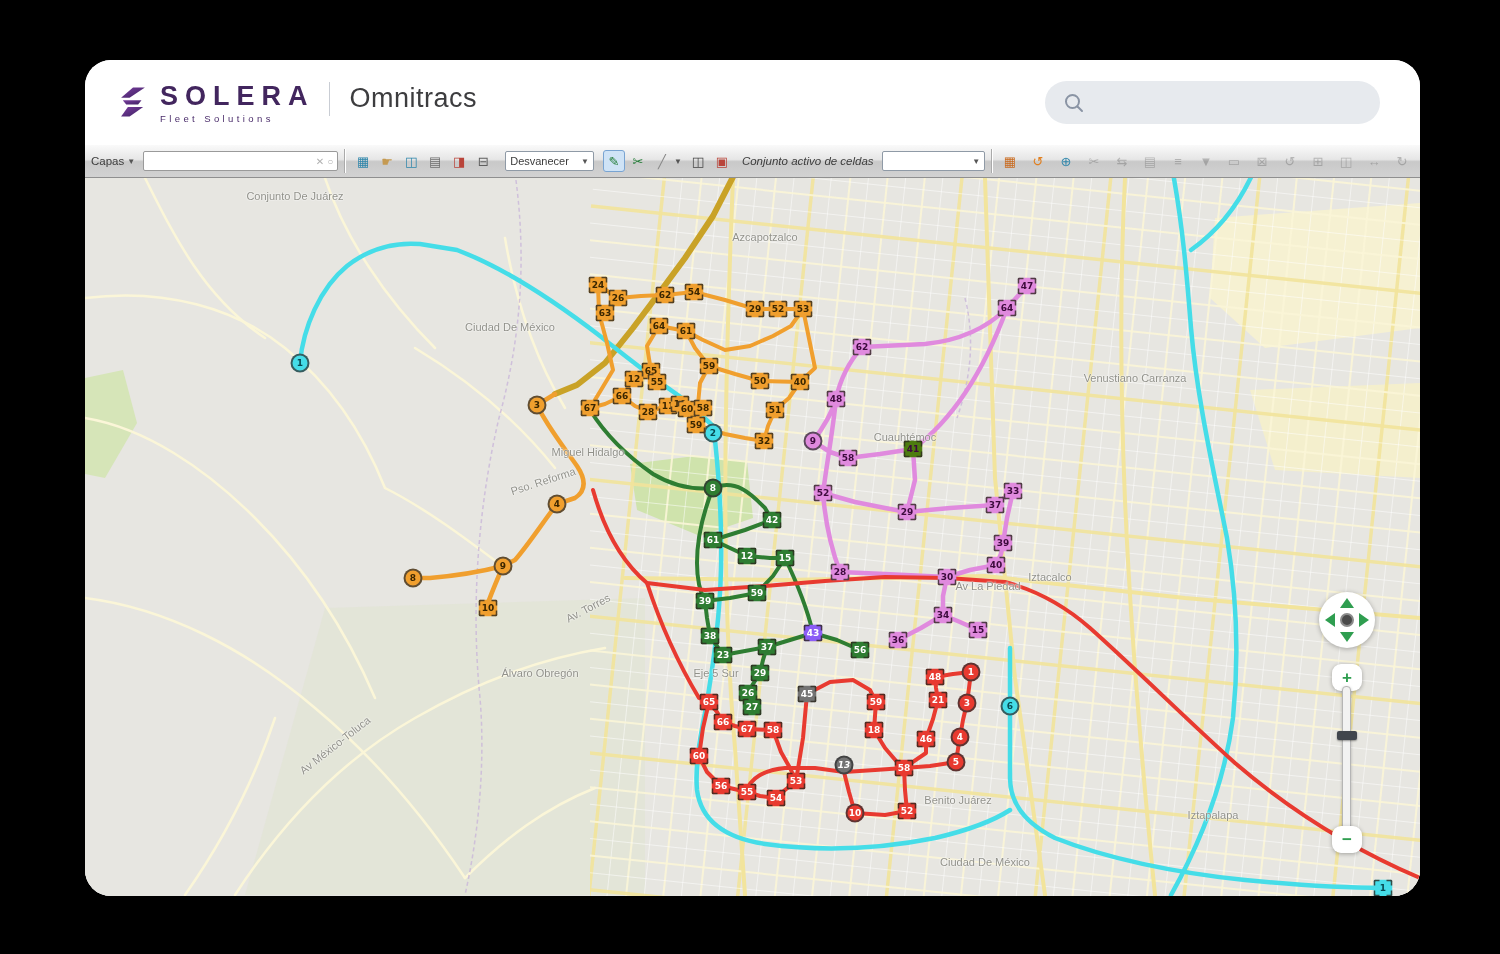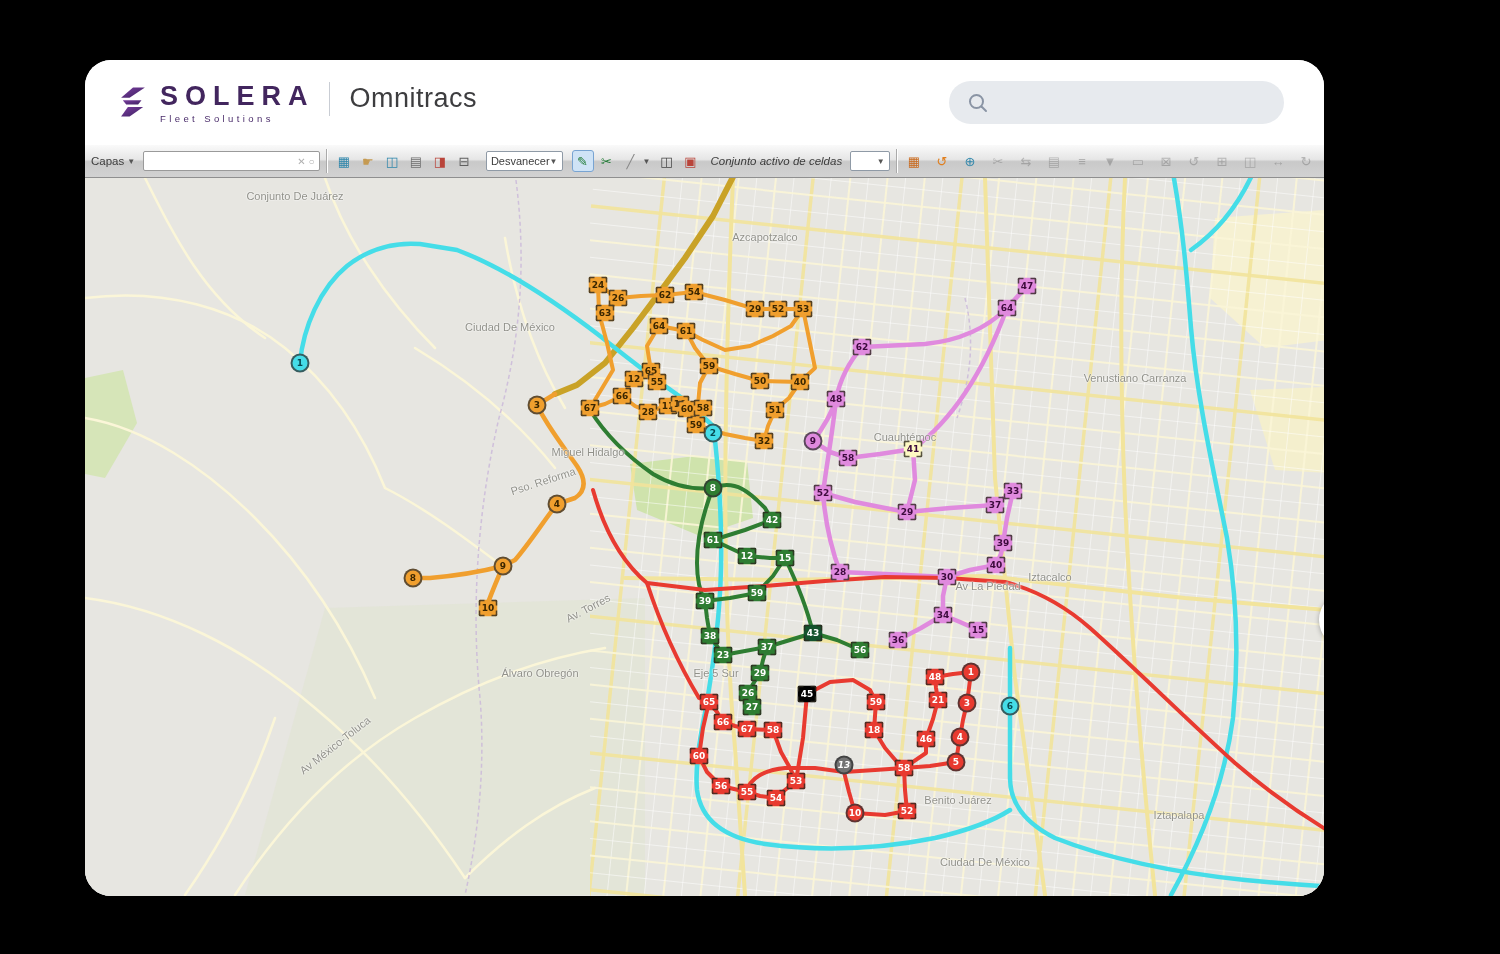--- a/index.html
+++ b/index.html
@@ -1,18 +1,18 @@
 <!DOCTYPE html>
 <html style="--c-orange: #f09f2e; --c-olive: #c9a227; --c-green: #2e7d32; --c-red: #e83a30; --c-pink: #e08ade; --c-cyan: #45dde8; --c-map-bg: #e7e6e1; --c-road-minor: #fbf6d8; --c-road-major: #f2e49c; --c-park: #cfe3ac;"><head>
 <meta charset="utf-8">
 <style>
   html,body{margin:0;padding:0;background:#000;width:1500px;height:954px;overflow:hidden;
     font-family:"Liberation Sans","DejaVu Sans",sans-serif;}
   .stage{position:relative;width:1500px;height:954px;background:#000;}
-  .window{position:absolute;left:85px;top:60px;width:1239px;height:836px;background:#fff;
+  .window{position:absolute;left:85px;top:60px;width:1335px;height:836px;background:#fff;
     border-radius:26px;overflow:hidden;box-shadow:0 8px 30px rgba(0,0,0,.5);}
   
   .hdr{height:85px;background:#fff;display:flex;align-items:center;position:relative;}
   .brand{display:flex;align-items:flex-start;margin-left:30px;gap:9px;}
   .logo-mark{width:36px;height:34px;margin-top:4px;}
   .brand-txt{display:flex;flex-direction:column;}
   .brand-name{font-size:27px;font-weight:bold;letter-spacing:7px;color:#42265e;line-height:30px;}
   .brand-sub{font-size:9.5px;letter-spacing:3.4px;color:#4b2d6b;margin-top:2px;}
   .hdr-divider{width:1px;height:34px;background:#c9cdd4;margin:0 20px 8px 14px;}
   .app-title{font-size:27px;color:#3d3d3f;letter-spacing:.5px;margin-bottom:8px;}
@@ -321,21 +321,21 @@
           <div class="map-label" style="left: 503px; top: 274px; transform: translate(-50%, -50%) rotate(0deg);">Miguel Hidalgo</div>
           <div class="map-label" style="left: 820px; top: 259px; transform: translate(-50%, -50%) rotate(0deg);">Cuauhtémoc</div>
           <div class="map-label" style="left: 458px; top: 303px; transform: translate(-50%, -50%) rotate(-18deg);">Pso. Reforma</div>
           <div class="map-label" style="left: 965px; top: 399px; transform: translate(-50%, -50%) rotate(0deg);">Iztacalco</div>
           <div class="map-label" style="left: 903px; top: 408px; transform: translate(-50%, -50%) rotate(0deg);">Av La Piedad</div>
           <div class="map-label" style="left: 503px; top: 430px; transform: translate(-50%, -50%) rotate(-28deg);">Av. Torres</div>
           <div class="map-label" style="left: 455px; top: 495px; transform: translate(-50%, -50%) rotate(0deg);">Álvaro Obregón</div>
           <div class="map-label" style="left: 631px; top: 495px; transform: translate(-50%, -50%) rotate(0deg);">Eje 5 Sur</div>
           <div class="map-label" style="left: 250px; top: 567px; transform: translate(-50%, -50%) rotate(-38deg);">Av México-Toluca</div>
           <div class="map-label" style="left: 873px; top: 622px; transform: translate(-50%, -50%) rotate(0deg);">Benito Juárez</div>
-          <div class="map-label" style="left: 1084px; top: 637px; transform: translate(-50%, -50%) rotate(0deg); padding-left: 20px;">Iztapalapa</div>
+          <div class="map-label" style="left: 1118px; top: 637px; transform: translate(-50%, -50%) rotate(0deg); padding-left: 20px;">Iztapalapa</div>
           <div class="map-label" style="left: 900px; top: 684px; transform: translate(-50%, -50%) rotate(0deg);">Ciudad De México</div>
         </div>
       <div id="markers-layer">
           <div class="mk ci" style="left: 215px; top: 185px; background: rgb(69, 221, 232); color: rgb(7, 74, 82);">1</div>
           <div class="mk ci" style="left: 628px; top: 255px; background: rgb(69, 221, 232); color: rgb(7, 74, 82);">2</div>
           <div class="mk ci" style="left: 925px; top: 528px; background: rgb(69, 221, 232); color: rgb(7, 74, 82);">6</div>
           <div class="mk sq" style="left: 1298px; top: 710px; background: rgb(69, 221, 232); color: rgb(7, 74, 82);">1</div>
           <div class="mk sq" style="left: 513px; top: 107px; background: rgb(240, 159, 46); color: rgb(58, 38, 0);">24</div>
           <div class="mk sq" style="left: 533px; top: 120px; background: rgb(240, 159, 46); color: rgb(58, 38, 0);">26</div>
           <div class="mk sq" style="left: 520px; top: 135px; background: rgb(240, 159, 46); color: rgb(58, 38, 0);">63</div>
@@ -366,21 +366,21 @@
           <div class="mk ci" style="left: 472px; top: 326px; background: rgb(240, 159, 46); color: rgb(58, 38, 0);">4</div>
           <div class="mk ci" style="left: 418px; top: 388px; background: rgb(240, 159, 46); color: rgb(58, 38, 0);">9</div>
           <div class="mk ci" style="left: 328px; top: 400px; background: rgb(240, 159, 46); color: rgb(58, 38, 0);">8</div>
           <div class="mk sq" style="left: 403px; top: 430px; background: rgb(240, 159, 46); color: rgb(58, 38, 0);">10</div>
           <div class="mk sq" style="left: 942px; top: 108px; background: rgb(224, 138, 222); color: rgb(60, 10, 60);">47</div>
           <div class="mk sq" style="left: 922px; top: 130px; background: rgb(224, 138, 222); color: rgb(60, 10, 60);">64</div>
           <div class="mk sq" style="left: 777px; top: 169px; background: rgb(224, 138, 222); color: rgb(60, 10, 60);">62</div>
           <div class="mk sq" style="left: 751px; top: 221px; background: rgb(224, 138, 222); color: rgb(60, 10, 60);">48</div>
           <div class="mk ci" style="left: 728px; top: 263px; background: rgb(224, 138, 222); color: rgb(60, 10, 60);">9</div>
           <div class="mk sq" style="left: 763px; top: 280px; background: rgb(224, 138, 222); color: rgb(60, 10, 60);">58</div>
-          <div class="mk sq" style="left: 828px; top: 271px; background: #fef9c3; color: rgb(60, 10, 60);">41</div>
+          <div class="mk sq" style="left: 828px; top: 271px; background: #4d7c0f; color: rgb(60, 10, 60);">41</div>
           <div class="mk sq" style="left: 738px; top: 315px; background: rgb(224, 138, 222); color: rgb(60, 10, 60);">52</div>
           <div class="mk sq" style="left: 822px; top: 334px; background: rgb(224, 138, 222); color: rgb(60, 10, 60);">29</div>
           <div class="mk sq" style="left: 910px; top: 327px; background: rgb(224, 138, 222); color: rgb(60, 10, 60);">37</div>
           <div class="mk sq" style="left: 928px; top: 313px; background: rgb(224, 138, 222); color: rgb(60, 10, 60);">33</div>
           <div class="mk sq" style="left: 918px; top: 365px; background: rgb(224, 138, 222); color: rgb(60, 10, 60);">39</div>
           <div class="mk sq" style="left: 911px; top: 387px; background: rgb(224, 138, 222); color: rgb(60, 10, 60);">40</div>
           <div class="mk sq" style="left: 862px; top: 399px; background: rgb(224, 138, 222); color: rgb(60, 10, 60);">30</div>
           <div class="mk sq" style="left: 755px; top: 394px; background: rgb(224, 138, 222); color: rgb(60, 10, 60);">28</div>
           <div class="mk sq" style="left: 858px; top: 437px; background: rgb(224, 138, 222); color: rgb(60, 10, 60);">34</div>
           <div class="mk sq" style="left: 893px; top: 452px; background: rgb(224, 138, 222); color: rgb(60, 10, 60);">15</div>
@@ -391,32 +391,32 @@
           <div class="mk sq" style="left: 662px; top: 378px; background: rgb(46, 125, 50); color: rgb(255, 255, 255);">12</div>
           <div class="mk sq" style="left: 700px; top: 380px; background: rgb(46, 125, 50); color: rgb(255, 255, 255);">15</div>
           <div class="mk sq" style="left: 672px; top: 415px; background: rgb(46, 125, 50); color: rgb(255, 255, 255);">59</div>
           <div class="mk sq" style="left: 620px; top: 423px; background: rgb(46, 125, 50); color: rgb(255, 255, 255);">39</div>
           <div class="mk sq" style="left: 625px; top: 458px; background: rgb(46, 125, 50); color: rgb(255, 255, 255);">38</div>
           <div class="mk sq" style="left: 638px; top: 477px; background: rgb(46, 125, 50); color: rgb(255, 255, 255);">23</div>
           <div class="mk sq" style="left: 682px; top: 469px; background: rgb(46, 125, 50); color: rgb(255, 255, 255);">37</div>
           <div class="mk sq" style="left: 675px; top: 495px; background: rgb(46, 125, 50); color: rgb(255, 255, 255);">29</div>
           <div class="mk sq" style="left: 663px; top: 515px; background: rgb(46, 125, 50); color: rgb(255, 255, 255);">26</div>
           <div class="mk sq" style="left: 667px; top: 529px; background: rgb(46, 125, 50); color: rgb(255, 255, 255);">27</div>
-          <div class="mk sq" style="left: 728px; top: 455px; background: #14532d; color: rgb(255, 255, 255);">43</div>
+          <div class="mk sq" style="left: 728px; top: 455px; background: #8b5cf6; color: rgb(255, 255, 255);">43</div>
           <div class="mk sq" style="left: 775px; top: 472px; background: rgb(46, 125, 50); color: rgb(255, 255, 255);">56</div>
           <div class="mk sq" style="left: 624px; top: 524px; background: rgb(232, 58, 48); color: rgb(255, 255, 255);">65</div>
           <div class="mk sq" style="left: 638px; top: 544px; background: rgb(232, 58, 48); color: rgb(255, 255, 255);">66</div>
           <div class="mk sq" style="left: 662px; top: 551px; background: rgb(232, 58, 48); color: rgb(255, 255, 255);">67</div>
           <div class="mk sq" style="left: 688px; top: 552px; background: rgb(232, 58, 48); color: rgb(255, 255, 255);">58</div>
           <div class="mk sq" style="left: 614px; top: 578px; background: rgb(232, 58, 48); color: rgb(255, 255, 255);">60</div>
           <div class="mk sq" style="left: 636px; top: 608px; background: rgb(232, 58, 48); color: rgb(255, 255, 255);">56</div>
           <div class="mk sq" style="left: 662px; top: 614px; background: rgb(232, 58, 48); color: rgb(255, 255, 255);">55</div>
           <div class="mk sq" style="left: 691px; top: 620px; background: rgb(232, 58, 48); color: rgb(255, 255, 255);">54</div>
           <div class="mk sq" style="left: 711px; top: 603px; background: rgb(232, 58, 48); color: rgb(255, 255, 255);">53</div>
-          <div class="mk sq" style="left: 722px; top: 516px; background: #000000; color: rgb(255, 255, 255);">45</div>
+          <div class="mk sq" style="left: 722px; top: 516px; background: #737373; color: rgb(255, 255, 255);">45</div>
           <div class="mk sq" style="left: 791px; top: 524px; background: rgb(232, 58, 48); color: rgb(255, 255, 255);">59</div>
           <div class="mk sq" style="left: 789px; top: 552px; background: rgb(232, 58, 48); color: rgb(255, 255, 255);">18</div>
           <div class="mk sq" style="left: 850px; top: 499px; background: rgb(232, 58, 48); color: rgb(255, 255, 255);">48</div>
           <div class="mk sq" style="left: 853px; top: 522px; background: rgb(232, 58, 48); color: rgb(255, 255, 255);">21</div>
           <div class="mk sq" style="left: 841px; top: 561px; background: rgb(232, 58, 48); color: rgb(255, 255, 255);">46</div>
           <div class="mk sq" style="left: 819px; top: 590px; background: rgb(232, 58, 48); color: rgb(255, 255, 255);">58</div>
           <div class="mk sq" style="left: 822px; top: 633px; background: rgb(232, 58, 48); color: rgb(255, 255, 255);">52</div>
           <div class="mk ci" style="left: 886px; top: 494px; background: rgb(232, 58, 48); color: rgb(255, 255, 255);">1</div>
           <div class="mk ci" style="left: 882px; top: 525px; background: rgb(232, 58, 48); color: rgb(255, 255, 255);">3</div>
           <div class="mk ci" style="left: 875px; top: 559px; background: rgb(232, 58, 48); color: rgb(255, 255, 255);">4</div>

